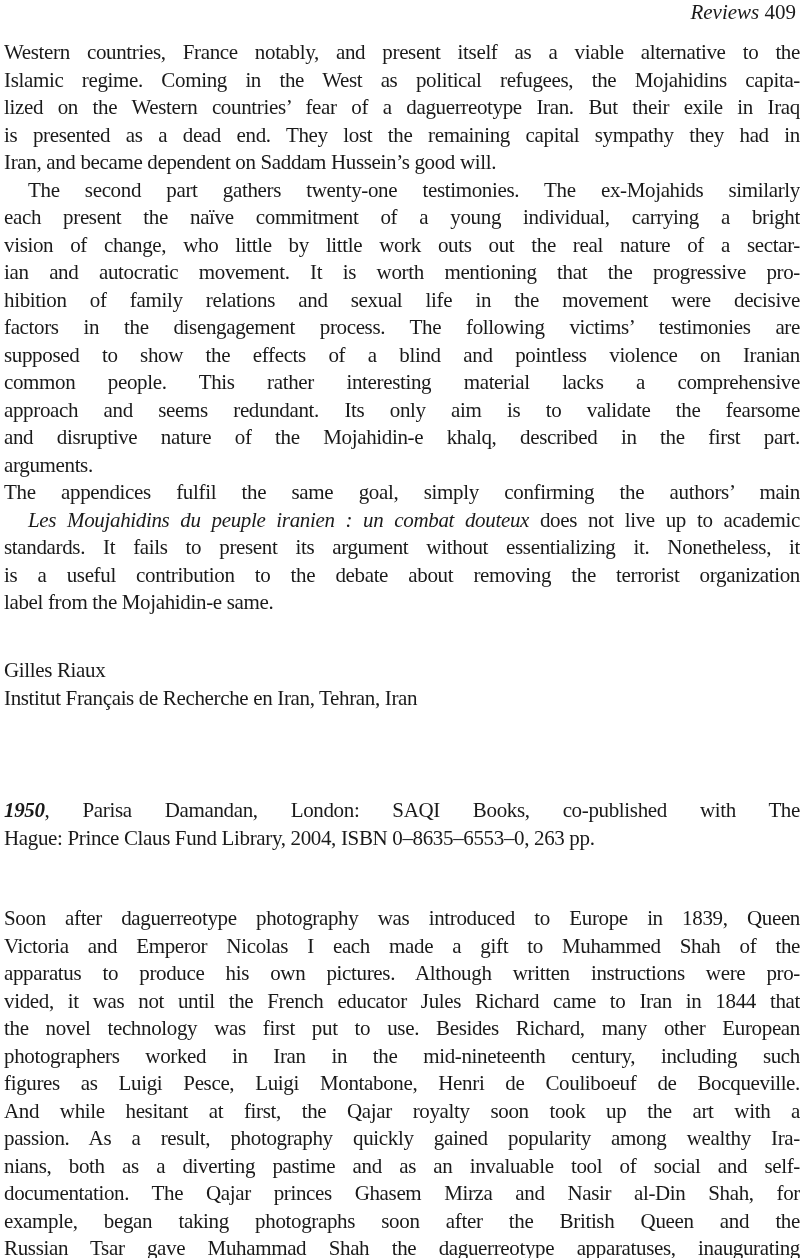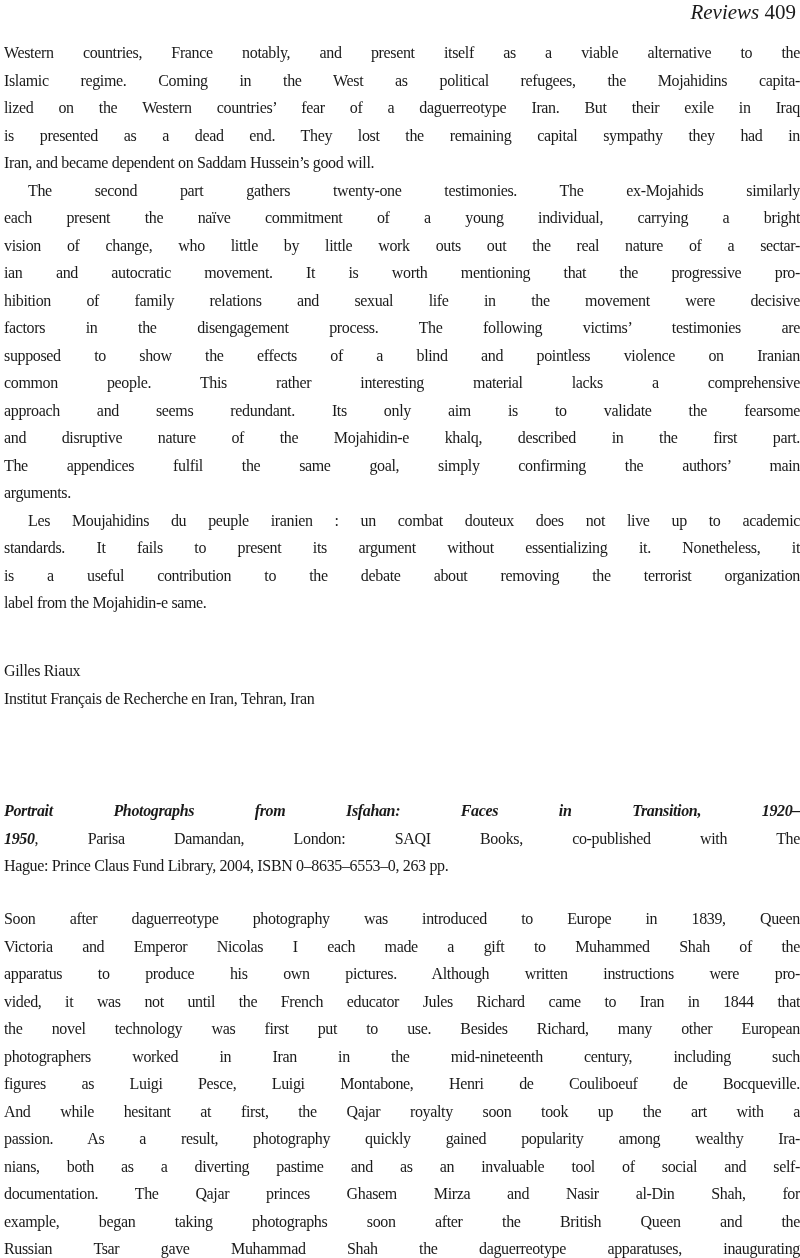--- a/index.html
+++ b/index.html
@@ -8,28 +8,28 @@
     font-family: "Liberation Serif", "DejaVu Serif", serif;
     color: #1a1a1a;
   }
   .running-head {
     position: absolute; top: 0; right: 4px; height: 28px;
     font-size: 21px; line-height: 24px; white-space: nowrap;
   }
   .running-head .rh-title { font-style: italic; margin-right: 0; }
   .block { position: absolute; left: 4px; width: 796px; }
   .line {
-    font-size: 16px; line-height: 27.5px; height: 27.5px;
+    font-size: 21px; line-height: 27.5px; height: 27.5px;
     white-space: nowrap; overflow: visible;
     text-align: justify; text-align-last: justify;
     letter-spacing: -0.35px;
   }
   .line.last { text-align-last: left; }
   .line.indent { padding-left: 24px; }
-  .line .it { }
+  .line .it { font-style: italic; }
   .line .bi { font-weight: bold; font-style: italic; }
 </style>
 </head>
 <body>
 
 <div class="running-head">
   <span class="rh-title">Reviews</span>
   <span>409</span>
 </div>
 
@@ -45,38 +45,37 @@
   <div class="line indent">The second part gathers twenty-one testimonies. The ex-Mojahids similarly</div>
   <div class="line">each present the naïve commitment of a young individual, carrying a bright</div>
   <div class="line">vision of change, who little by little work outs out the real nature of a sectar-</div>
   <div class="line">ian and autocratic movement. It is worth mentioning that the progressive pro-</div>
   <div class="line">hibition of family relations and sexual life in the movement were decisive</div>
   <div class="line">factors in the disengagement process. The following victims’ testimonies are</div>
   <div class="line">supposed to show the effects of a blind and pointless violence on Iranian</div>
   <div class="line">common people. This rather interesting material lacks a comprehensive</div>
   <div class="line">approach and seems redundant. Its only aim is to validate the fearsome</div>
   <div class="line">and disruptive nature of the Mojahidin-e khalq, described in the first part.</div>
+  <div class="line last">arguments.</div>
   <div class="line">The appendices fulfil the same goal, simply confirming the authors’ main</div>
-  <div class="line last">arguments.</div>
 </div>
 
 <div class="block" style="top:506.5px;">
   <div class="line indent"><span class="it">Les Moujahidins du peuple iranien : un combat douteux</span><span> does not live up to academic</span></div>
   <div class="line">standards. It fails to present its argument without essentializing it. Nonetheless, it</div>
   <div class="line">is a useful contribution to the debate about removing the terrorist organization</div>
   <div class="line last">label from the Mojahidin-e same.</div>
 </div>
 
 <div class="block" style="top:657px;">
   <div class="line last">Gilles Riaux</div>
   <div class="line last">Institut Français de Recherche en Iran, Tehran, Iran</div>
 </div>
 
 <div class="block" style="top:797px;">
-  <div class="line"><span class="bi">Portrait Photographs from Isfahan: Faces in Transition, 1920–</span></div>
   <div class="line"><span class="bi">1950</span><span>, Parisa Damandan, London: SAQI Books, co-published with The</span></div>
   <div class="line last">Hague: Prince Claus Fund Library, 2004, ISBN 0–8635–6553–0, 263 pp.</div>
 </div>
 
 <div class="block" style="top:905px;">
   <div class="line">Soon after daguerreotype photography was introduced to Europe in 1839, Queen</div>
   <div class="line">Victoria and Emperor Nicolas I each made a gift to Muhammed Shah of the</div>
   <div class="line">apparatus to produce his own pictures. Although written instructions were pro-</div>
   <div class="line">vided, it was not until the French educator Jules Richard came to Iran in 1844 that</div>
   <div class="line">the novel technology was first put to use. Besides Richard, many other European</div>

